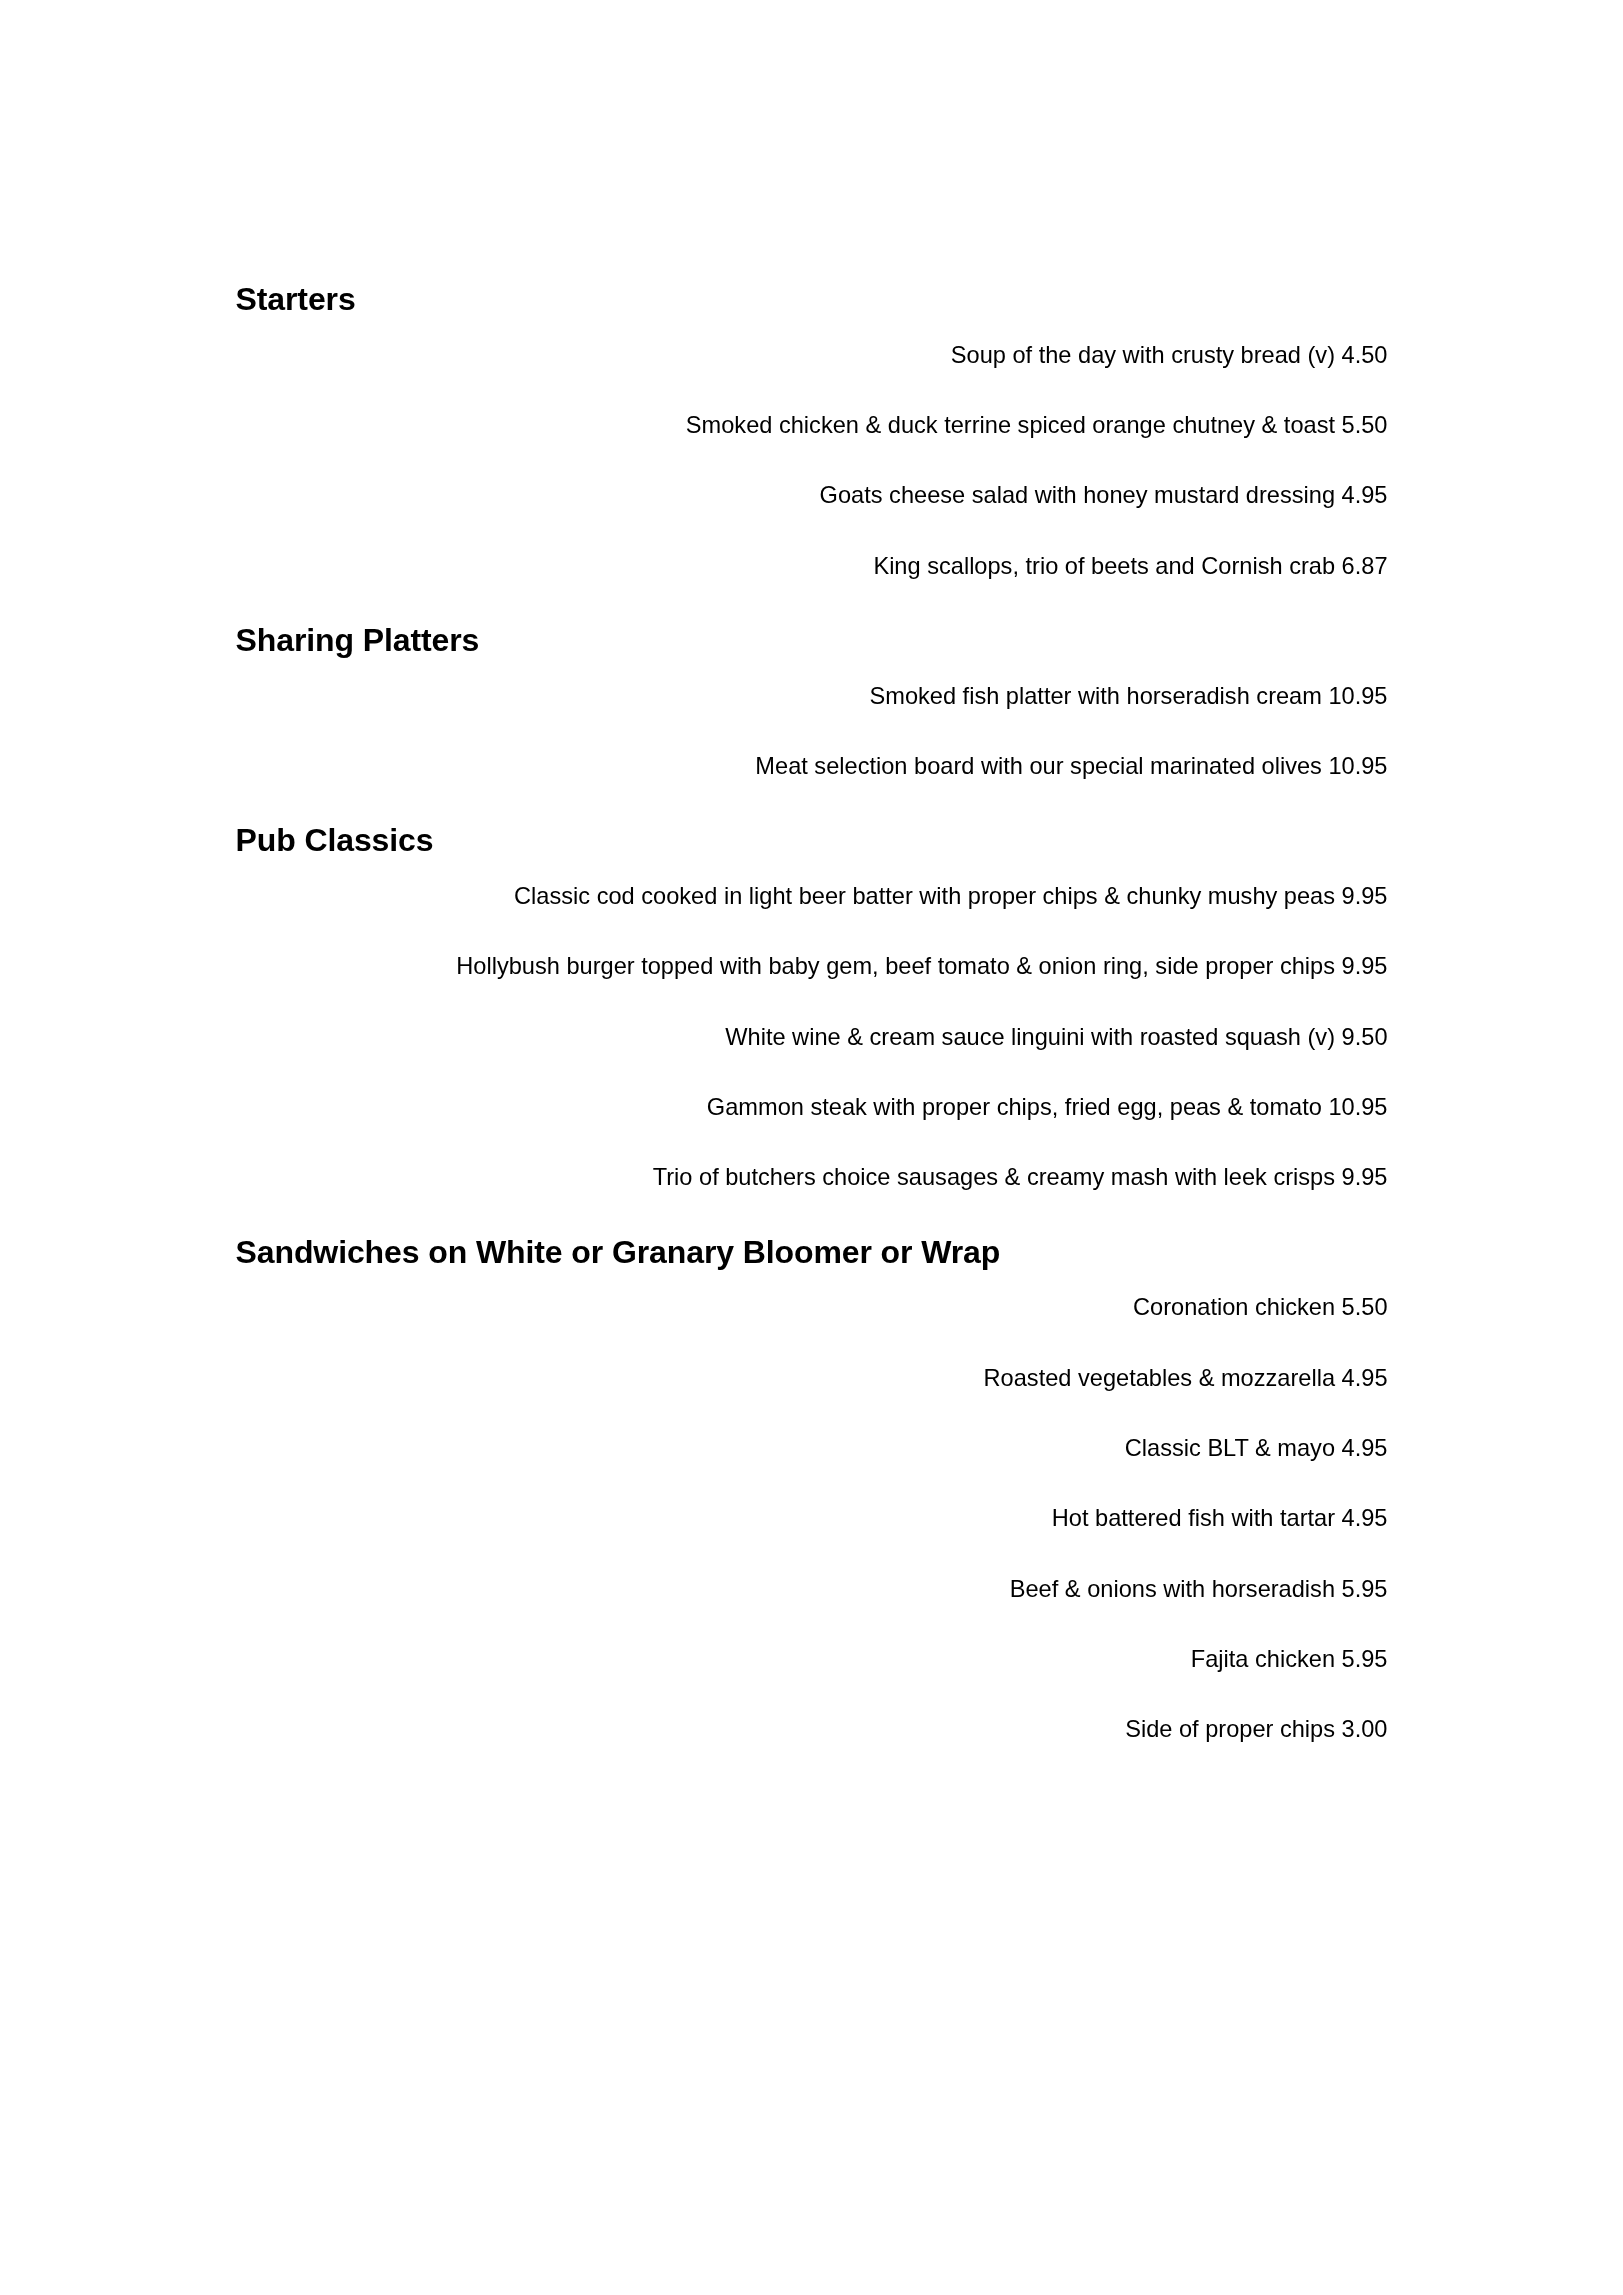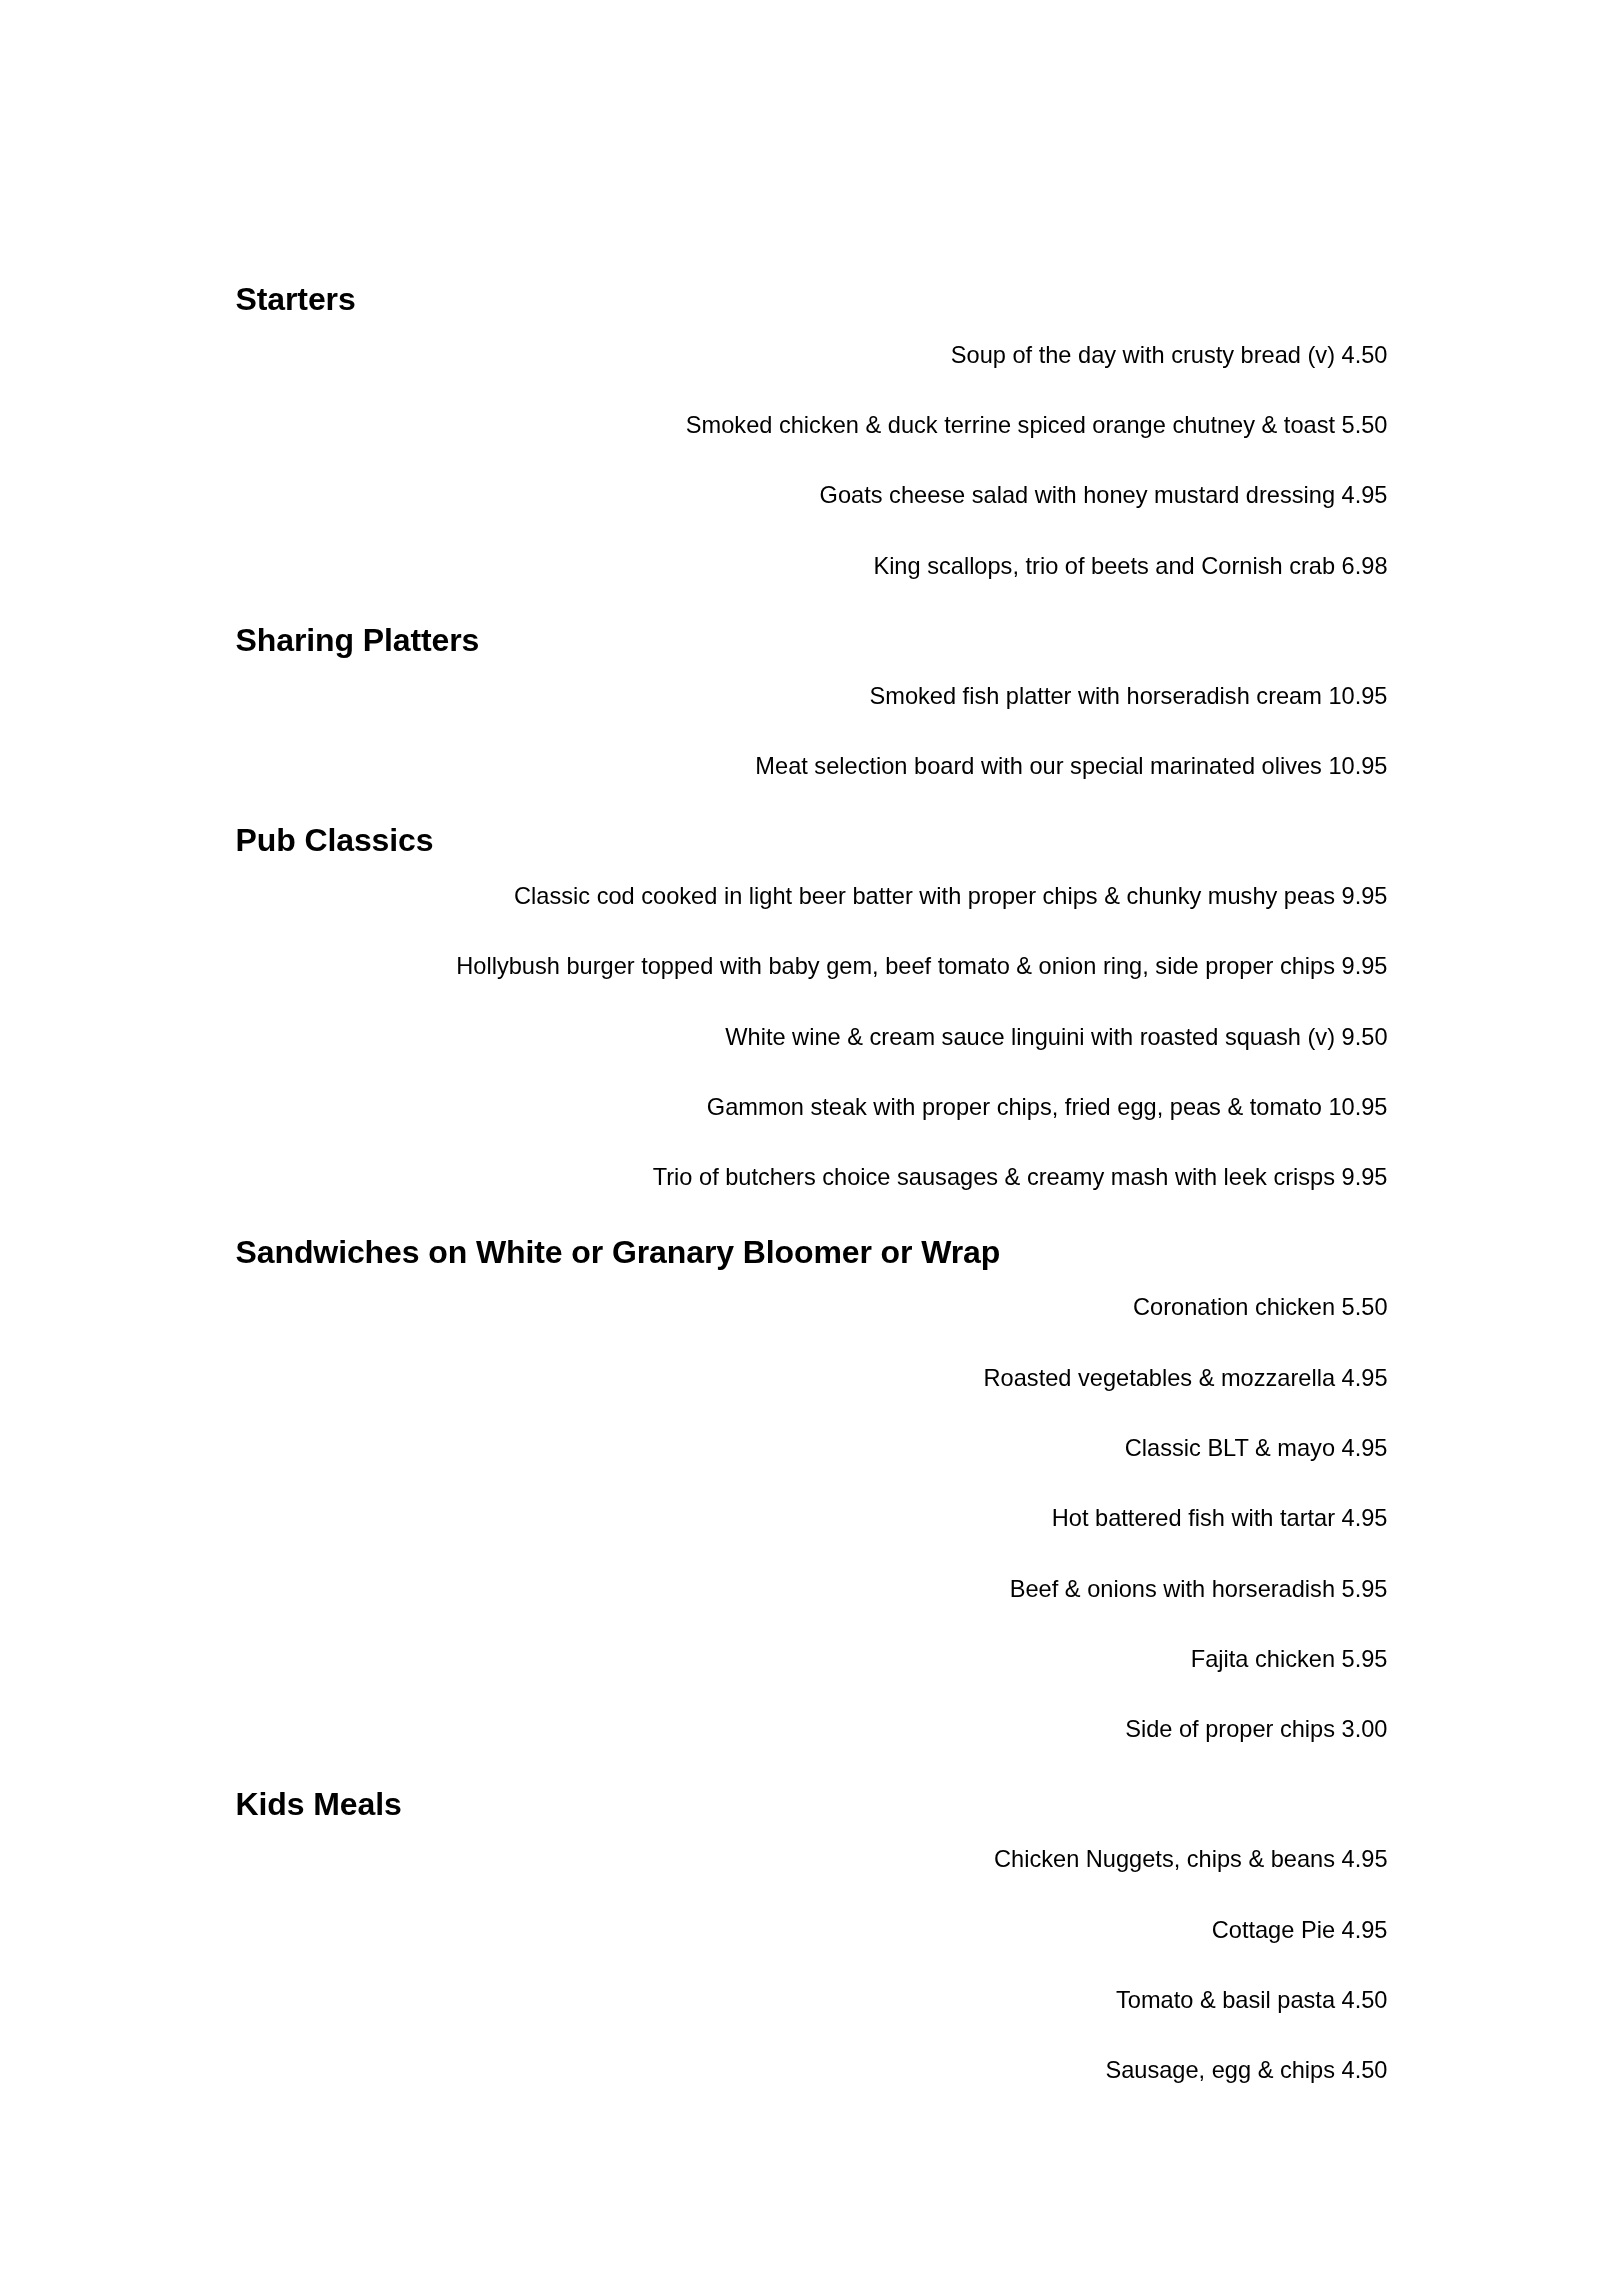--- a/index.html
+++ b/index.html
@@ -66,21 +66,21 @@
 <body>
 
 <div class="page">
   <div id="sections-root">
       <section class="menu-section">
         <h2 class="section-heading">Starters</h2>
         <ul class="item-list">
           <li class="item-row">Soup of the day with crusty bread (v) 4.50</li>
           <li class="item-row">Smoked chicken &amp; duck terrine spiced orange chutney &amp; toast 5.50</li>
           <li class="item-row">Goats cheese salad with honey mustard dressing 4.95</li>
-          <li class="item-row">King scallops, trio of beets and Cornish crab 6.98</li>
+          <li class="item-row">King scallops, trio of beets and Cornish crab 6.87</li>
         </ul>
       </section>
       <section class="menu-section">
         <h2 class="section-heading">Sharing Platters</h2>
         <ul class="item-list">
           <li class="item-row">Smoked fish platter with horseradish cream 10.95</li>
           <li class="item-row">Meat selection board with our special marinated olives 10.95</li>
         </ul>
       </section>
       <section class="menu-section">
@@ -98,24 +98,15 @@
         <ul class="item-list">
           <li class="item-row">Coronation chicken 5.50</li>
           <li class="item-row">Roasted vegetables &amp; mozzarella 4.95</li>
           <li class="item-row">Classic BLT &amp; mayo 4.95</li>
           <li class="item-row">Hot battered fish with tartar 4.95</li>
           <li class="item-row">Beef &amp; onions with horseradish 5.95</li>
           <li class="item-row">Fajita chicken 5.95</li>
           <li class="item-row">Side of proper chips 3.00</li>
         </ul>
       </section>
-      <section class="menu-section">
-        <h2 class="section-heading">Kids Meals</h2>
-        <ul class="item-list">
-          <li class="item-row">Chicken Nuggets, chips &amp; beans 4.95</li>
-          <li class="item-row">Cottage Pie 4.95</li>
-          <li class="item-row">Tomato &amp; basil pasta 4.50</li>
-          <li class="item-row">Sausage, egg &amp; chips 4.50</li>
-        </ul>
-      </section>
     </div>
 </div>
 
 
 </body></html>

